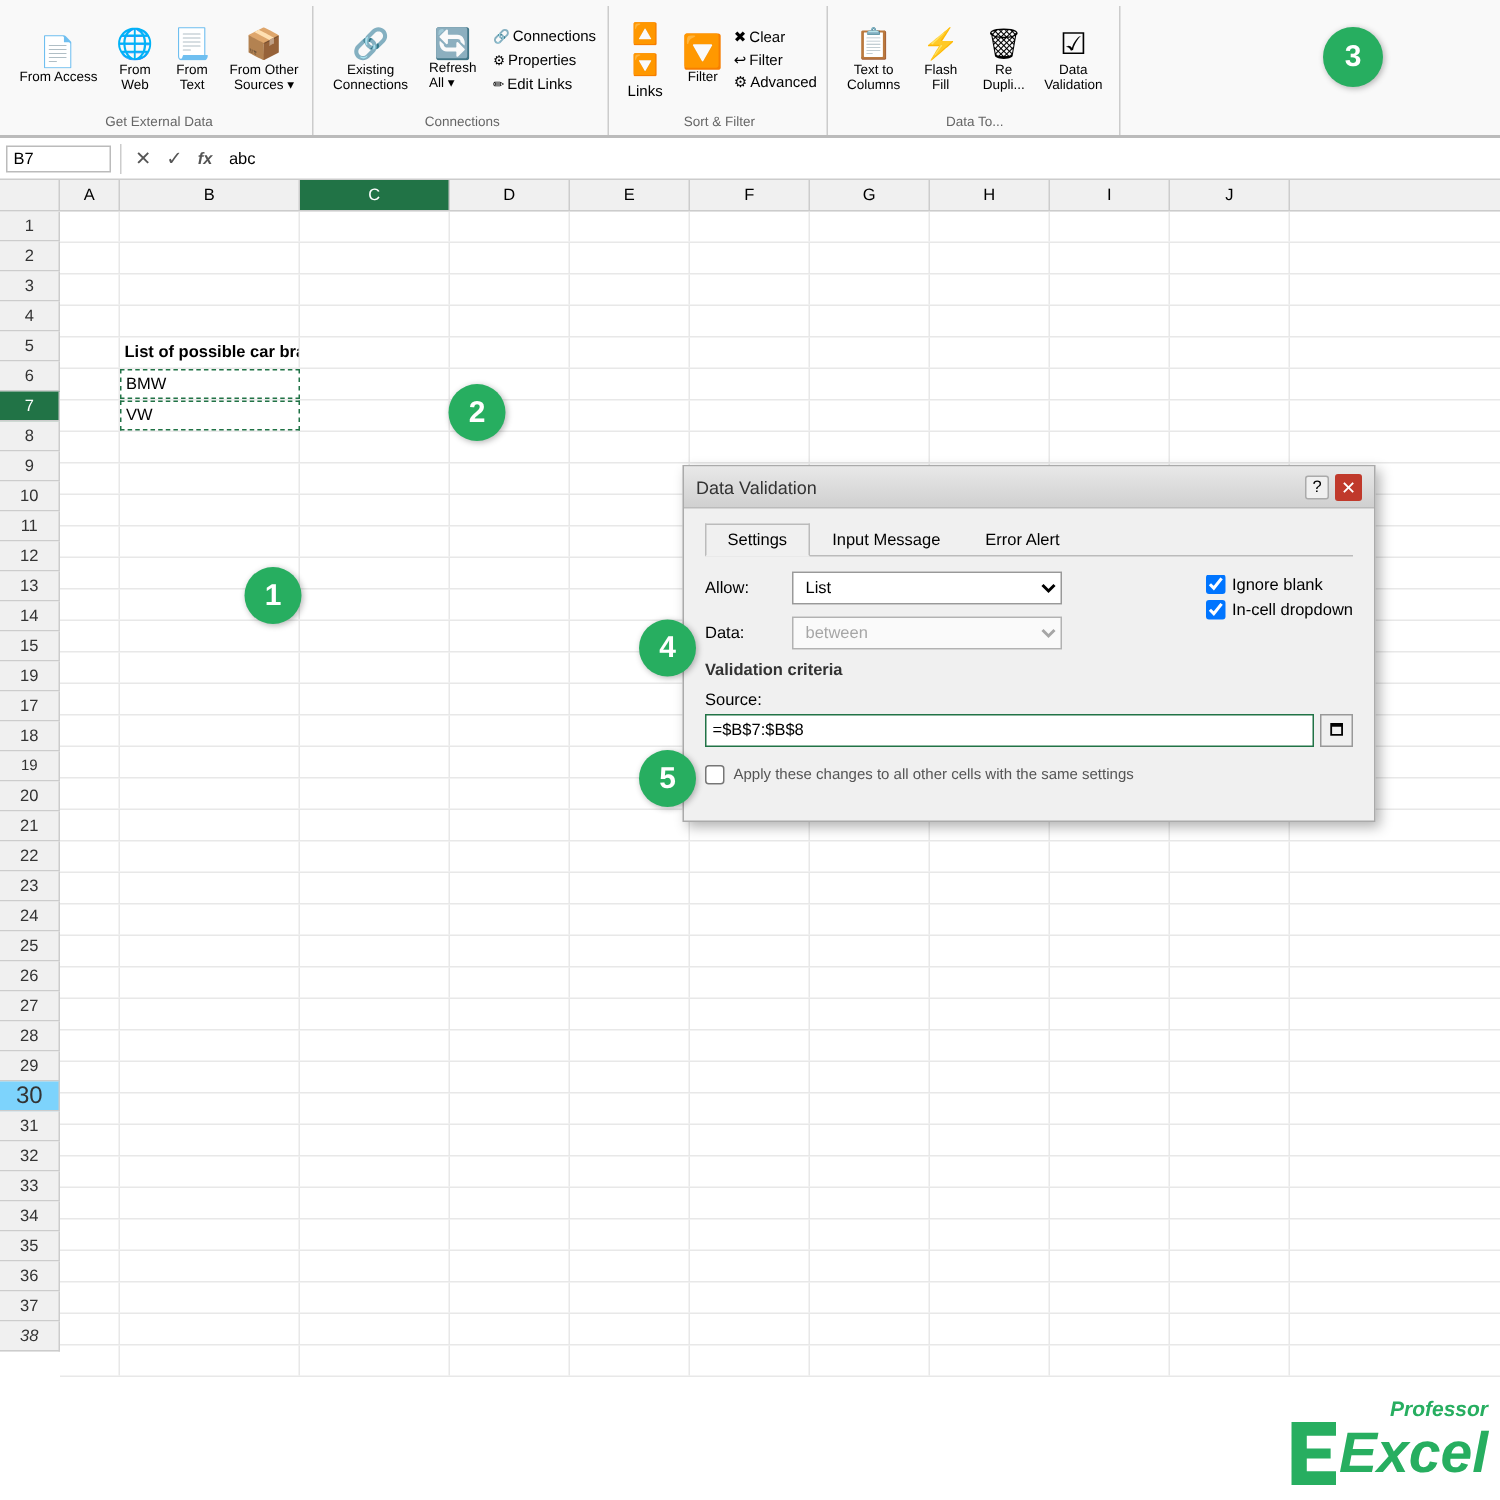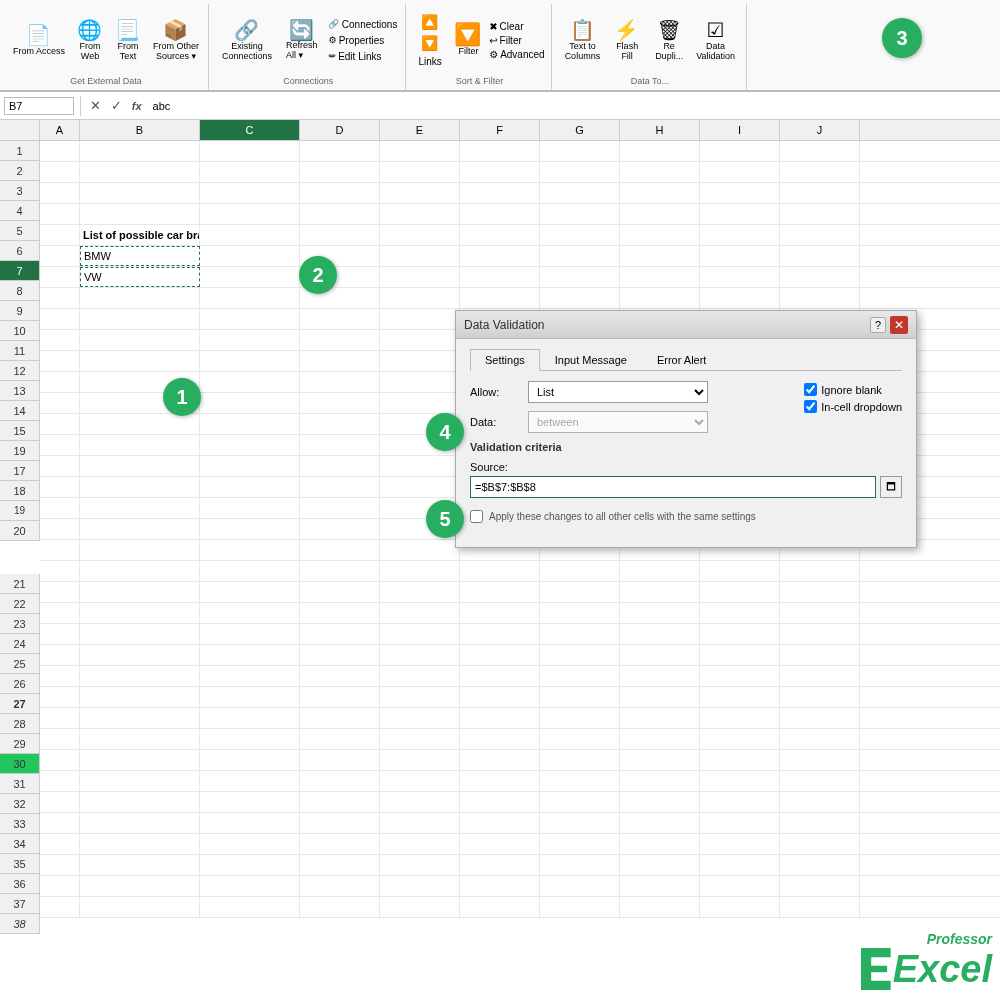--- a/index.html
+++ b/index.html
@@ -162,30 +162,30 @@
           <div style="display: flex; align-items: center; justify-content: center; width: 40px; min-width: 40px; height: 20px; background: rgb(240, 240, 240); border-right: 1px solid rgb(204, 204, 204); border-bottom: 1px solid rgb(204, 204, 204); font-size: 11px; color: rgb(51, 51, 51); cursor: pointer; flex-shrink: 0;">11</div>
           <div style="display: flex; align-items: center; justify-content: center; width: 40px; min-width: 40px; height: 20px; background: rgb(240, 240, 240); border-right: 1px solid rgb(204, 204, 204); border-bottom: 1px solid rgb(204, 204, 204); font-size: 11px; color: rgb(51, 51, 51); cursor: pointer; flex-shrink: 0;">12</div>
           <div style="display: flex; align-items: center; justify-content: center; width: 40px; min-width: 40px; height: 20px; background: rgb(240, 240, 240); border-right: 1px solid rgb(204, 204, 204); border-bottom: 1px solid rgb(204, 204, 204); font-size: 11px; color: rgb(51, 51, 51); cursor: pointer; flex-shrink: 0;">13</div>
           <div style="display: flex; align-items: center; justify-content: center; width: 40px; min-width: 40px; height: 20px; background: rgb(240, 240, 240); border-right: 1px solid rgb(204, 204, 204); border-bottom: 1px solid rgb(204, 204, 204); font-size: 11px; color: rgb(51, 51, 51); cursor: pointer; flex-shrink: 0;">14</div>
           <div style="display: flex; align-items: center; justify-content: center; width: 40px; min-width: 40px; height: 20px; background: rgb(240, 240, 240); border-right: 1px solid rgb(204, 204, 204); border-bottom: 1px solid rgb(204, 204, 204); font-size: 11px; color: rgb(51, 51, 51); cursor: pointer; flex-shrink: 0;">15</div>
           <div style="display: flex; align-items: center; justify-content: center; width: 40px; min-width: 40px; height: 20px; background: rgb(240, 240, 240); border-right: 1px solid rgb(204, 204, 204); border-bottom: 1px solid rgb(204, 204, 204); font-size: 11px; color: rgb(51, 51, 51); cursor: pointer; flex-shrink: 0;">19</div>
           <div style="display: flex; align-items: center; justify-content: center; width: 40px; min-width: 40px; height: 20px; background: rgb(240, 240, 240); border-right: 1px solid rgb(204, 204, 204); border-bottom: 1px solid rgb(204, 204, 204); font-size: 11px; color: rgb(51, 51, 51); cursor: pointer; flex-shrink: 0;">17</div>
           <div style="display: flex; align-items: center; justify-content: center; width: 40px; min-width: 40px; height: 20px; background: rgb(240, 240, 240); border-right: 1px solid rgb(204, 204, 204); border-bottom: 1px solid rgb(204, 204, 204); font-size: 11px; color: rgb(51, 51, 51); cursor: pointer; flex-shrink: 0;">18</div>
           <div style="display: flex; align-items: center; justify-content: center; width: 40px; min-width: 40px; height: 20px; background: rgb(240, 240, 240); border-right: 1px solid rgb(204, 204, 204); border-bottom: 1px solid rgb(204, 204, 204); font-size: 10px; color: rgb(51, 51, 51); cursor: pointer; flex-shrink: 0;">19</div>
           <div style="display: flex; align-items: center; justify-content: center; width: 40px; min-width: 40px; height: 20px; background: rgb(240, 240, 240); border-right: 1px solid rgb(204, 204, 204); border-bottom: 1px solid rgb(204, 204, 204); font-size: 11px; color: rgb(51, 51, 51); cursor: pointer; flex-shrink: 0;">20</div>
-          <div style="display: flex; align-items: center; justify-content: center; width: 40px; min-width: 40px; height: 20px; background: rgb(240, 240, 240); border-right: 1px solid rgb(204, 204, 204); border-bottom: 1px solid rgb(204, 204, 204); font-size: 11px; color: rgb(51, 51, 51); cursor: pointer; flex-shrink: 0; margin-top: 33px;">21</div>
+          <div style="display: flex; align-items: center; justify-content: center; width: 40px; min-width: 40px; height: 20px; background: rgb(240, 240, 240); border-right: 1px solid rgb(204, 204, 204); border-bottom: 1px solid rgb(204, 204, 204); font-size: 11px; color: rgb(51, 51, 51); cursor: pointer; flex-shrink: 0;">21</div>
           <div style="display: flex; align-items: center; justify-content: center; width: 40px; min-width: 40px; height: 20px; background: rgb(240, 240, 240); border-right: 1px solid rgb(204, 204, 204); border-bottom: 1px solid rgb(204, 204, 204); font-size: 11px; color: rgb(51, 51, 51); cursor: pointer; flex-shrink: 0;">22</div>
           <div style="display: flex; align-items: center; justify-content: center; width: 40px; min-width: 40px; height: 20px; background: rgb(240, 240, 240); border-right: 1px solid rgb(204, 204, 204); border-bottom: 1px solid rgb(204, 204, 204); font-size: 11px; color: rgb(51, 51, 51); cursor: pointer; flex-shrink: 0;">23</div>
           <div style="display: flex; align-items: center; justify-content: center; width: 40px; min-width: 40px; height: 20px; background: rgb(240, 240, 240); border-right: 1px solid rgb(204, 204, 204); border-bottom: 1px solid rgb(204, 204, 204); font-size: 11px; color: rgb(51, 51, 51); cursor: pointer; flex-shrink: 0;">24</div>
           <div style="display: flex; align-items: center; justify-content: center; width: 40px; min-width: 40px; height: 20px; background: rgb(240, 240, 240); border-right: 1px solid rgb(204, 204, 204); border-bottom: 1px solid rgb(204, 204, 204); font-size: 11px; color: rgb(51, 51, 51); cursor: pointer; flex-shrink: 0;">25</div>
           <div style="display: flex; align-items: center; justify-content: center; width: 40px; min-width: 40px; height: 20px; background: rgb(240, 240, 240); border-right: 1px solid rgb(204, 204, 204); border-bottom: 1px solid rgb(204, 204, 204); font-size: 11px; color: rgb(51, 51, 51); cursor: pointer; flex-shrink: 0;">26</div>
-          <div style="display: flex; align-items: center; justify-content: center; width: 40px; min-width: 40px; height: 20px; background: rgb(240, 240, 240); border-right: 1px solid rgb(204, 204, 204); border-bottom: 1px solid rgb(204, 204, 204); font-size: 11px; color: rgb(51, 51, 51); cursor: pointer; flex-shrink: 0; font-weight: bold;">27</div>
+          <div style="display: flex; align-items: center; justify-content: center; width: 40px; min-width: 40px; height: 20px; background: rgb(240, 240, 240); border-right: 1px solid rgb(204, 204, 204); border-bottom: 1px solid rgb(204, 204, 204); font-size: 11px; color: rgb(51, 51, 51); cursor: pointer; flex-shrink: 0;">27</div>
           <div style="display: flex; align-items: center; justify-content: center; width: 40px; min-width: 40px; height: 20px; background: rgb(240, 240, 240); border-right: 1px solid rgb(204, 204, 204); border-bottom: 1px solid rgb(204, 204, 204); font-size: 11px; color: rgb(51, 51, 51); cursor: pointer; flex-shrink: 0;">28</div>
           <div style="display: flex; align-items: center; justify-content: center; width: 40px; min-width: 40px; height: 20px; background: rgb(240, 240, 240); border-right: 1px solid rgb(204, 204, 204); border-bottom: 1px solid rgb(204, 204, 204); font-size: 11px; color: rgb(51, 51, 51); cursor: pointer; flex-shrink: 0;">29</div>
-          <div style="display: flex; align-items: center; justify-content: center; width: 40px; min-width: 40px; height: 20px; background: #22c55e; border-right: 1px solid rgb(204, 204, 204); border-bottom: 1px solid rgb(204, 204, 204); font-size: 11px; color: rgb(51, 51, 51); cursor: pointer; flex-shrink: 0;">30</div>
+          <div style="display: flex; align-items: center; justify-content: center; width: 40px; min-width: 40px; height: 20px; background: #7dd3fc; border-right: 1px solid rgb(204, 204, 204); border-bottom: 1px solid rgb(204, 204, 204); font-size: 16px; color: rgb(51, 51, 51); cursor: pointer; flex-shrink: 0;">30</div>
           <div style="display: flex; align-items: center; justify-content: center; width: 40px; min-width: 40px; height: 20px; background: rgb(240, 240, 240); border-right: 1px solid rgb(204, 204, 204); border-bottom: 1px solid rgb(204, 204, 204); font-size: 11px; color: rgb(51, 51, 51); cursor: pointer; flex-shrink: 0;">31</div>
           <div style="display: flex; align-items: center; justify-content: center; width: 40px; min-width: 40px; height: 20px; background: rgb(240, 240, 240); border-right: 1px solid rgb(204, 204, 204); border-bottom: 1px solid rgb(204, 204, 204); font-size: 11px; color: rgb(51, 51, 51); cursor: pointer; flex-shrink: 0;">32</div>
           <div style="display: flex; align-items: center; justify-content: center; width: 40px; min-width: 40px; height: 20px; background: rgb(240, 240, 240); border-right: 1px solid rgb(204, 204, 204); border-bottom: 1px solid rgb(204, 204, 204); font-size: 11px; color: rgb(51, 51, 51); cursor: pointer; flex-shrink: 0;">33</div>
           <div style="display: flex; align-items: center; justify-content: center; width: 40px; min-width: 40px; height: 20px; background: rgb(240, 240, 240); border-right: 1px solid rgb(204, 204, 204); border-bottom: 1px solid rgb(204, 204, 204); font-size: 11px; color: rgb(51, 51, 51); cursor: pointer; flex-shrink: 0;">34</div>
           <div style="display: flex; align-items: center; justify-content: center; width: 40px; min-width: 40px; height: 20px; background: rgb(240, 240, 240); border-right: 1px solid rgb(204, 204, 204); border-bottom: 1px solid rgb(204, 204, 204); font-size: 11px; color: rgb(51, 51, 51); cursor: pointer; flex-shrink: 0;">35</div>
           <div style="display: flex; align-items: center; justify-content: center; width: 40px; min-width: 40px; height: 20px; background: rgb(240, 240, 240); border-right: 1px solid rgb(204, 204, 204); border-bottom: 1px solid rgb(204, 204, 204); font-size: 11px; color: rgb(51, 51, 51); cursor: pointer; flex-shrink: 0;">36</div>
           <div style="display: flex; align-items: center; justify-content: center; width: 40px; min-width: 40px; height: 20px; background: rgb(240, 240, 240); border-right: 1px solid rgb(204, 204, 204); border-bottom: 1px solid rgb(204, 204, 204); font-size: 11px; color: rgb(51, 51, 51); cursor: pointer; flex-shrink: 0;">37</div>
           <div style="display: flex; align-items: center; justify-content: center; width: 40px; min-width: 40px; height: 20px; background: rgb(240, 240, 240); border-right: 1px solid rgb(204, 204, 204); border-bottom: 1px solid rgb(204, 204, 204); font-size: 11px; color: rgb(51, 51, 51); cursor: pointer; flex-shrink: 0; font-style: italic;">38</div>
         </div>
 

